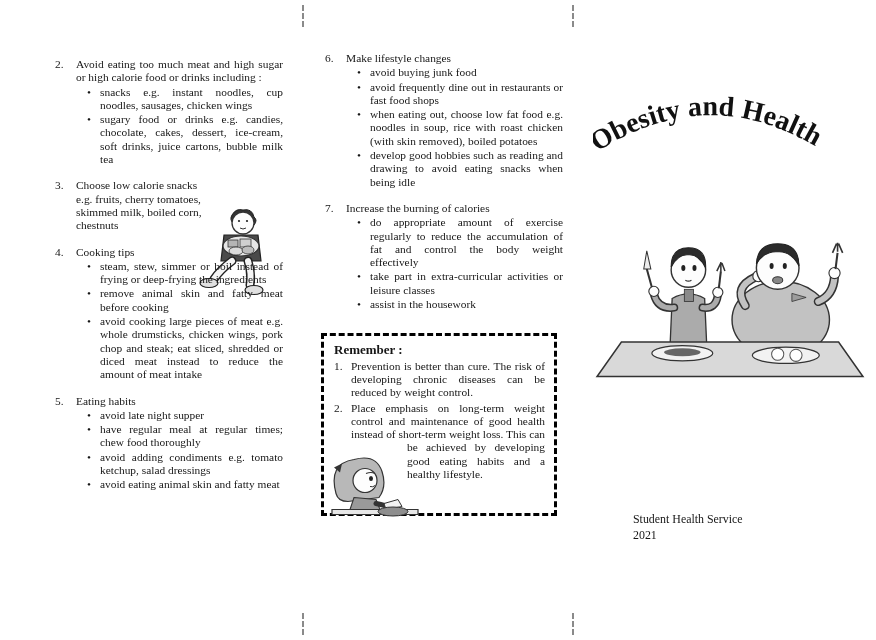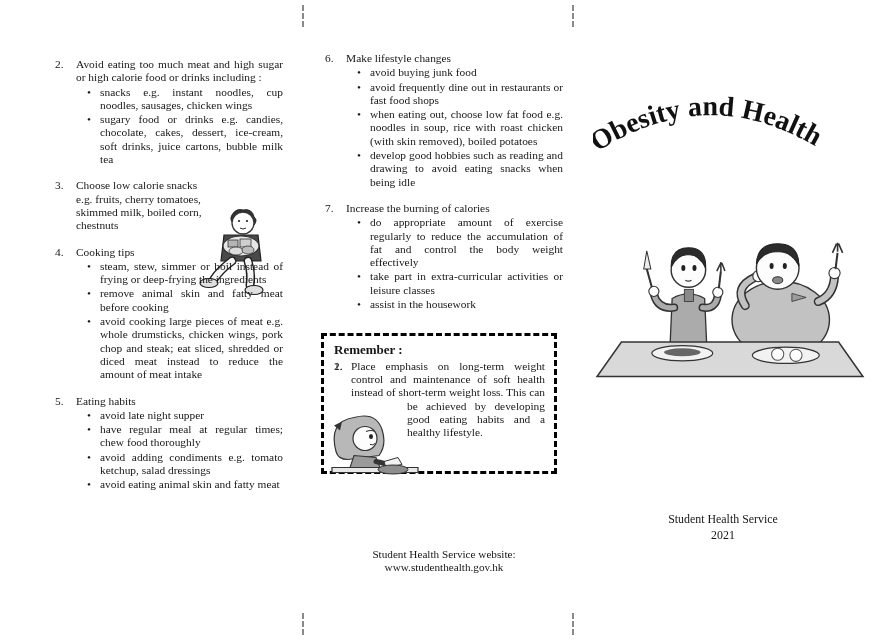--- a/index.html
+++ b/index.html
@@ -35,21 +35,21 @@
   .rem-head { font-weight:bold; font-size:13px; margin-bottom:3px; }
   .rem-item { position:relative; padding-left:17px; text-align:justify; margin-bottom:2px; }
   .rem-item .rnum { position:absolute; left:0; }
   .girl-space { float:left; width:56px; height:30px; }
   #girl-cake { position:absolute; left:2px; bottom:-16px; }
 
   .website { position:absolute; top:496px; left:0; width:238px; text-align:center; font-size:11.2px; }
 
   #title-arc { position:absolute; left:8px; top:70px; }
   #diners { position:absolute; left:8px; top:222px; }
-  .credits { position:absolute; left:48px; top:512px; width:180px; text-align:center; font-size:11.9px; line-height:15.6px; }
+  .credits { position:absolute; left:48px; top:512px; width:180px; font-size:11.9px; line-height:15.6px; }
 </style>
 </head>
 <body>
 
 <div class="crop" style="left:302px; top:5px;"></div>
 <div class="crop" style="left:572px; top:5px;"></div>
 <div class="crop" style="left:302px; top:613px;"></div>
 <div class="crop" style="left:572px; top:613px;"></div>
 
 <div class="col" id="col-left">
@@ -142,42 +142,42 @@
         <li>do appropriate amount of exercise regularly to reduce the accumulation of fat and control the body weight effectively</li>
         <li>take part in extra-curricular activities or leisure classes</li>
         <li>assist in the housework</li>
       </ul>
   </div>
 
   <div class="remember-box">
     <div class="rem-head">Remember :</div>
     <div class="rem-item">
       <span class="rnum">1.</span>
+      <span>Prevention is better than cure. The risk of developing chronic diseases can be reduced by weight control.</span>
     </div>
     <div class="rem-item">
       <span class="rnum">2.</span>
-      <span>Place emphasis on long-term weight control and maintenance of soft health instead of short-term weight loss. This can be achieved </span><span class="girl-space"></span><span>by developing good eating habits and a healthy lifestyle.</span>
+      <span>Place emphasis on long-term weight control and maintenance of good health instead of short-term weight loss. This can be achieved </span><span class="girl-space"></span><span>by developing good eating habits and a healthy lifestyle.</span>
     </div>
 
     <svg id="girl-cake" width="95" height="76" viewBox="0 0 95 75">
       <path d="M10,40 Q2,10 28,6 Q50,0 56,18 Q61,33 53,44 L22,48 Q12,48 10,40 Z" fill="#b8b8b8" stroke="#333" stroke-width="1.2"></path>
       <path d="M8,14 L16,10 L14,19 Z" fill="#333"></path>
       <circle cx="39" cy="27" r="12" fill="#fdfdfd" stroke="#333" stroke-width="1.2"></circle>
       <ellipse cx="45" cy="25" rx="2" ry="2.6" fill="#222"></ellipse>
       <path d="M40,20 Q45,18 49,20" stroke="#333" fill="none" stroke-width="1.2"></path>
       <path d="M44,33 Q47,34 49,32" stroke="#333" fill="none" stroke-width="1"></path>
       <path d="M28,44 L50,46 L54,56 L24,56 Z" fill="#9a9a9a" stroke="#333" stroke-width="1.1"></path>
       <path d="M50,50 Q60,52 66,55" stroke="#333" stroke-width="5" fill="none" stroke-linecap="round"></path>
       <polygon points="6,56 92,56 92,61 6,61" fill="#e8e8e8" stroke="#333" stroke-width="1.2"></polygon>
       <polygon points="58,50 72,46 76,53 60,56" fill="#f2f2f2" stroke="#333" stroke-width="1"></polygon>
       <ellipse cx="67" cy="58" rx="15" ry="4.5" fill="#8e8e8e" stroke="#333" stroke-width="1"></ellipse>
     </svg>
   </div>
 
-  <div class="website">Student Health Service website: www.studenthealth.gov.hk</div>
 </div>
 
 <div class="col" id="col-right">
 
   <svg id="title-arc" width="250" height="100" viewBox="0 0 250 100">
     <defs>
         <path id="arcpath" d="M 4,82 Q 125,4 246,92" fill="none"></path>
       </defs>
     <text font-size="28" font-weight="bold" fill="#111" font-family="Liberation Serif, serif">
       <textPath href="#arcpath">Obesity and Health</textPath>

